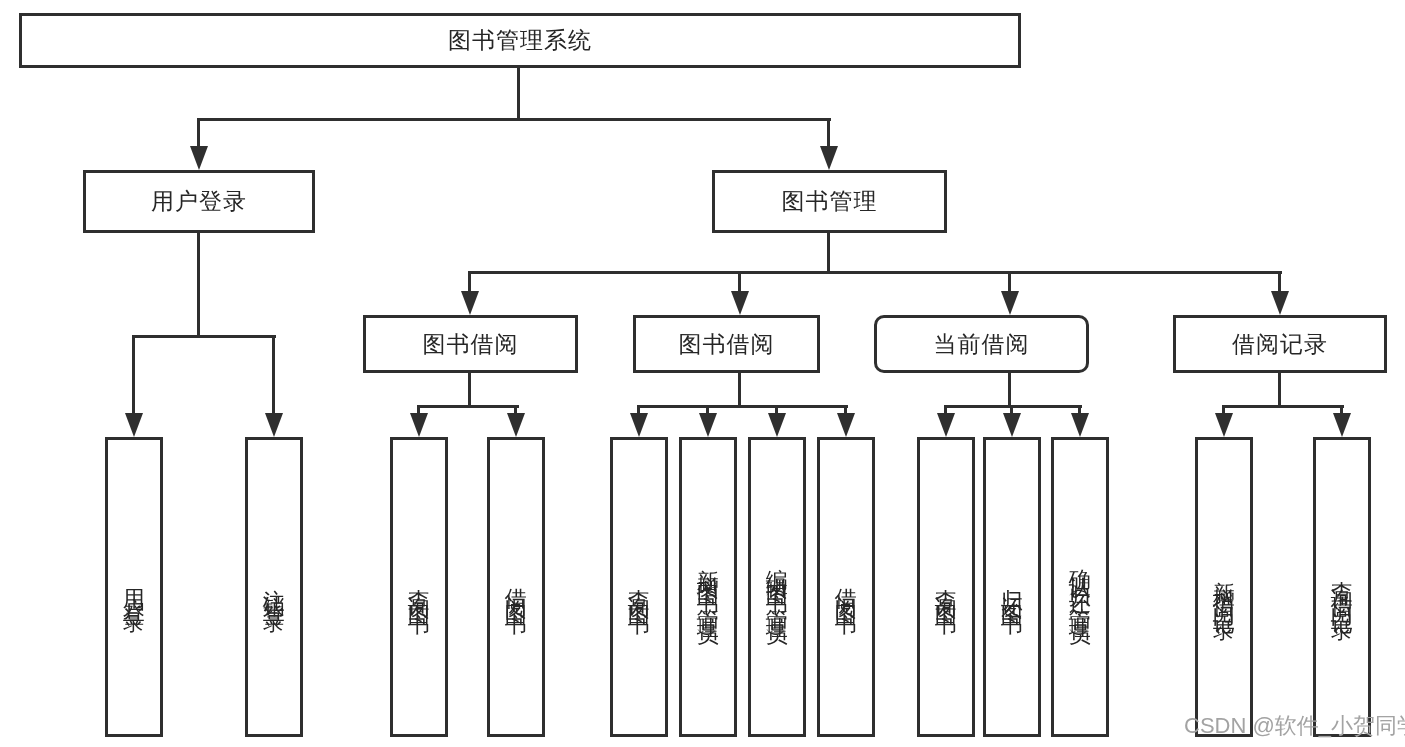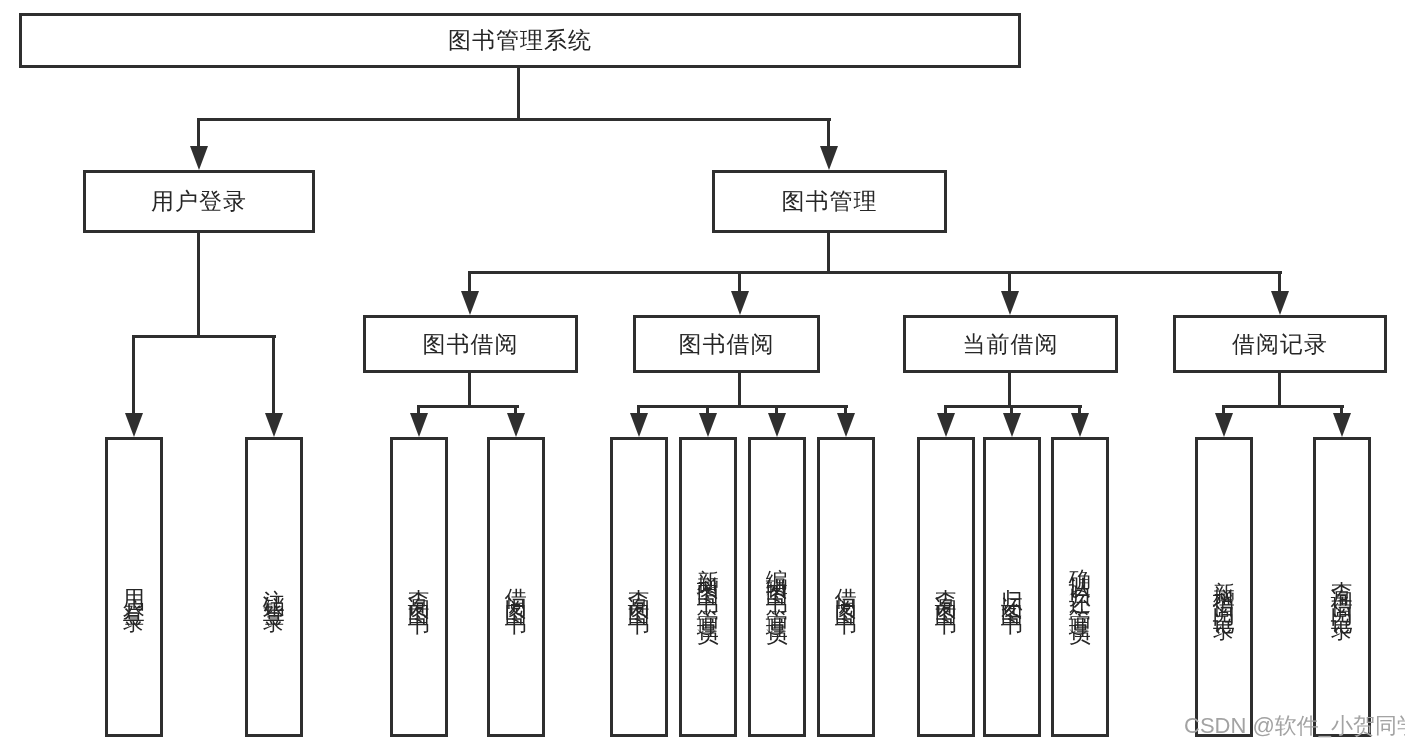--- a/index.html
+++ b/index.html
@@ -57,21 +57,21 @@
   <i class="ln" style="left:738px;top:271px;width:3px;height:26px;"></i>
   <i class="ln" style="left:1008px;top:271px;width:3px;height:26px;"></i>
   <i class="ln" style="left:1278px;top:271px;width:3px;height:26px;"></i>
   <i class="ar" style="left:461px;top:291px;"></i>
   <i class="ar" style="left:731px;top:291px;"></i>
   <i class="ar" style="left:1001px;top:291px;"></i>
   <i class="ar" style="left:1271px;top:291px;"></i>
 
   <div class="b h" style="left:363px;top:315px;width:215px;height:58px;">图书借阅</div>
   <div class="b h" style="left:633px;top:315px;width:187px;height:58px;">图书借阅</div>
-  <div class="b h" style="left:903px;top:315px;width:215px;height:58px;">当前借阅</div>
+  <div class="b h" style="left:874px;top:315px;width:215px;height:58px;border-radius:10px;">当前借阅</div>
   <div class="b h" style="left:1173px;top:315px;width:214px;height:58px;">借阅记录</div>
 
   <i class="ln" style="left:468px;top:373px;width:3px;height:35px;"></i>
   <i class="ln" style="left:417px;top:405px;width:102px;height:3px;"></i>
   <i class="ln" style="left:417px;top:405px;width:3px;height:12px;"></i>
   <i class="ln" style="left:514px;top:405px;width:3px;height:12px;"></i>
   <i class="ar" style="left:410px;top:413px;"></i>
   <i class="ar" style="left:507px;top:413px;"></i>
 
   <i class="ln" style="left:738px;top:373px;width:3px;height:35px;"></i>

